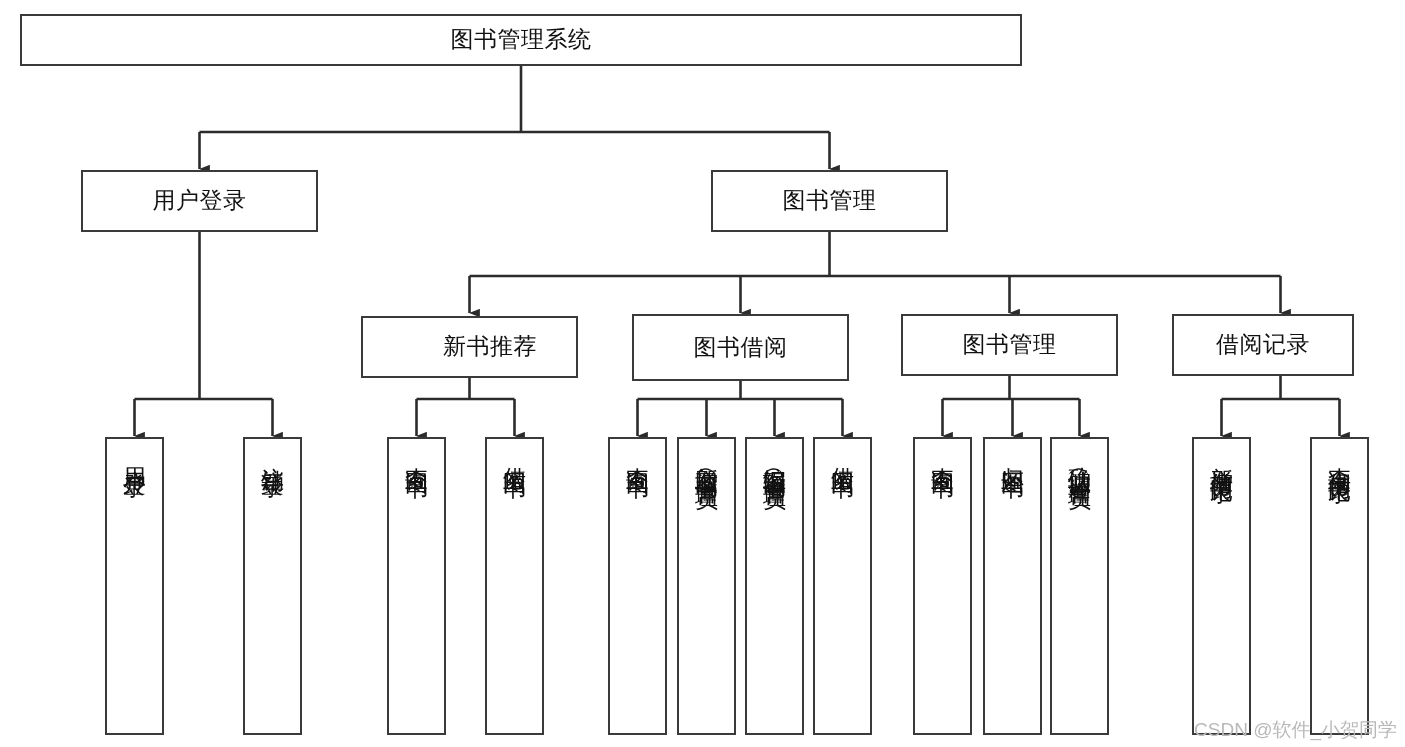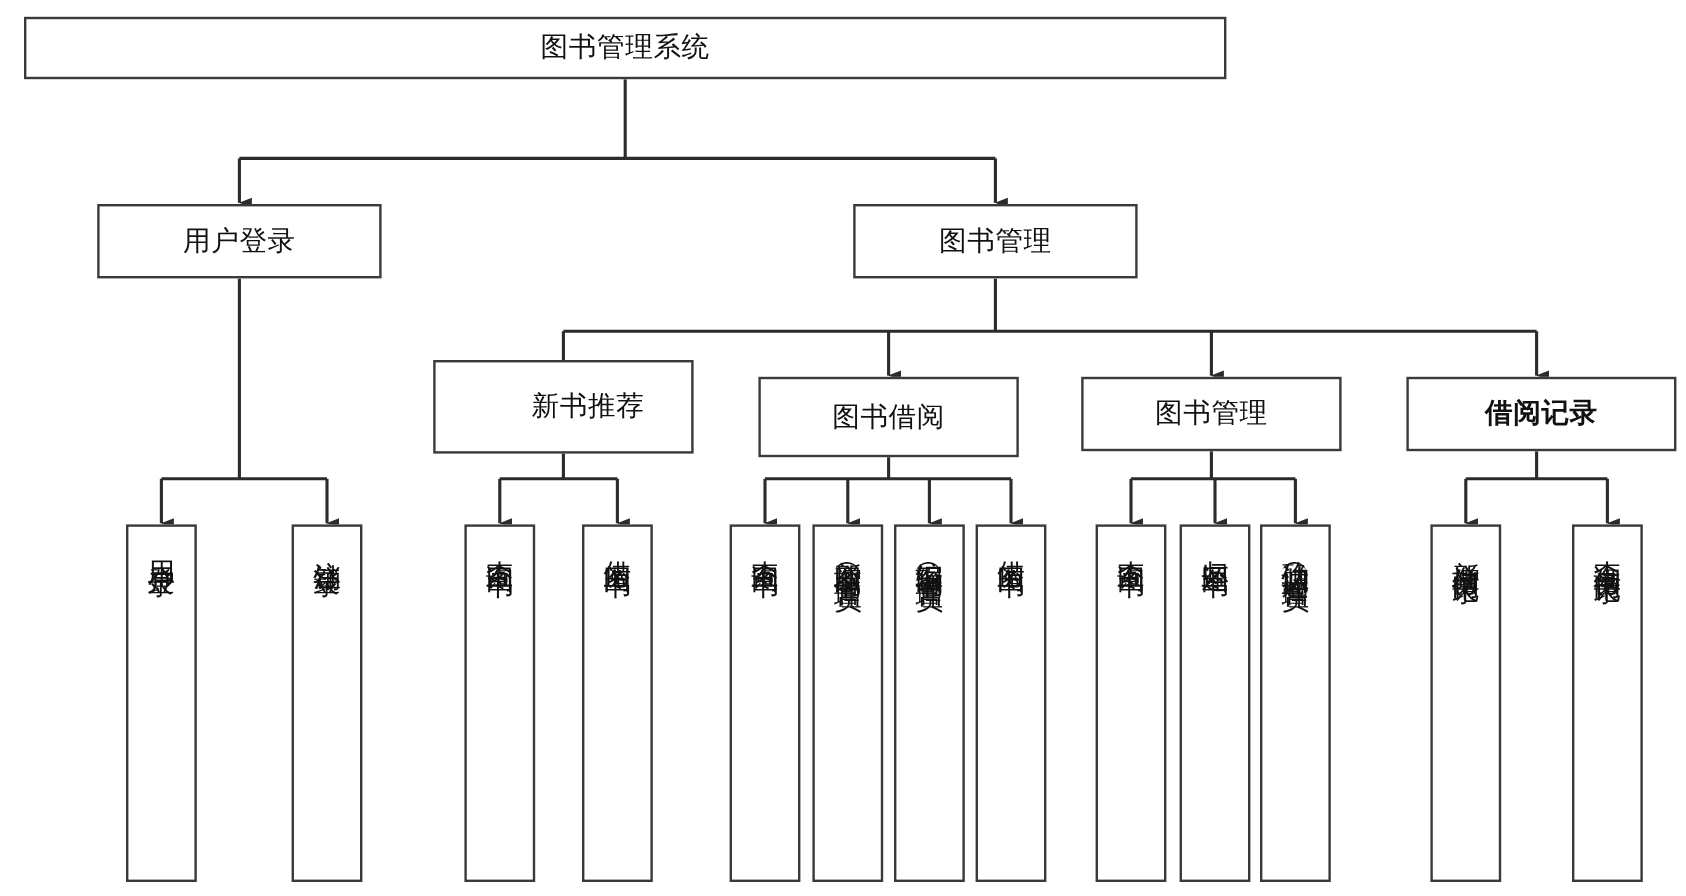--- a/index.html
+++ b/index.html
@@ -123,30 +123,30 @@
   <div id="node-layer">
       <div class="node root" style="left: 20px; top: 14px; width: 1002px; height: 52px;">
         <span class="node-label">图书管理系统</span>
       </div>
       <div class="node level2" style="left: 81px; top: 170px; width: 237px; height: 62px;">
         <span class="node-label">用户登录</span>
       </div>
       <div class="node level2" style="left: 711px; top: 170px; width: 237px; height: 62px;">
         <span class="node-label">图书管理</span>
       </div>
-      <div class="node level3" style="left: 361px; top: 300px; width: 217px; height: 78px; padding-left: 41px;">
+      <div class="node level3" style="left: 361px; top: 316px; width: 217px; height: 62px; padding-left: 41px;">
         <span class="node-label">新书推荐</span>
       </div>
       <div class="node level3" style="left: 632px; top: 314px; width: 217px; height: 67px;">
         <span class="node-label">图书借阅</span>
       </div>
       <div class="node level3" style="left: 901px; top: 314px; width: 217px; height: 62px;">
         <span class="node-label">图书管理</span>
       </div>
-      <div class="node level3" style="left: 1172px; top: 314px; width: 225px; height: 62px; font-weight: bold;">
+      <div class="node level3" style="left: 1172px; top: 314px; width: 182px; height: 62px;">
         <span class="node-label">借阅记录</span>
       </div>
       <div class="node leaf vertical" style="left: 105px; top: 437px; width: 59px; height: 298px;">
         <span class="node-label">用户登录</span>
       </div>
       <div class="node leaf vertical" style="left: 243px; top: 437px; width: 59px; height: 298px;">
         <span class="node-label">注销登录</span>
       </div>
       <div class="node leaf vertical" style="left: 387px; top: 437px; width: 59px; height: 298px;">
         <span class="node-label">查询图书</span>
@@ -176,13 +176,14 @@
         <span class="node-label">确认归还（管理员）</span>
       </div>
       <div class="node leaf vertical" style="left: 1192px; top: 437px; width: 59px; height: 298px;">
         <span class="node-label">新增借阅记录</span>
       </div>
       <div class="node leaf vertical" style="left: 1310px; top: 437px; width: 59px; height: 298px;">
         <span class="node-label">查询借阅记录</span>
       </div>
     </div>
 
+  <div id="watermark">CSDN @软件_小贺同学</div>
 </div>
 
 </body></html>

